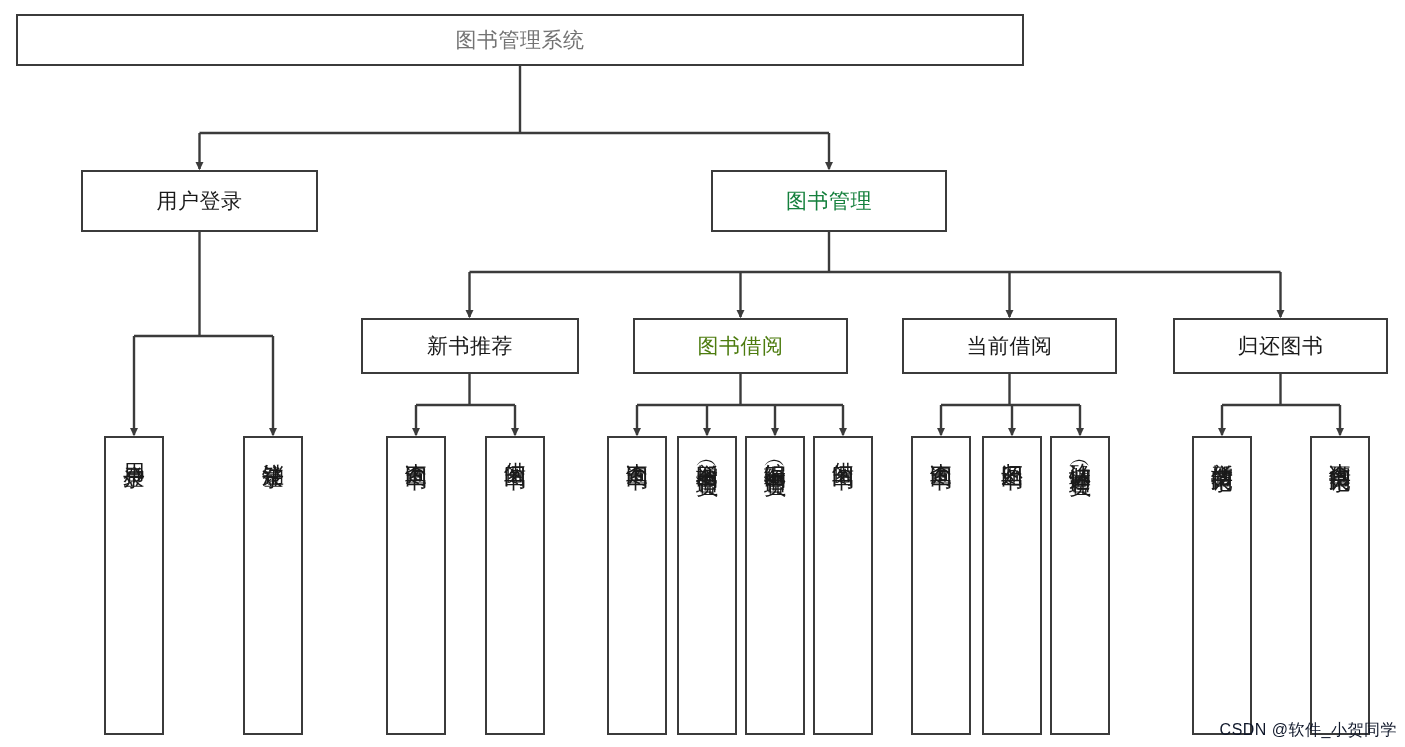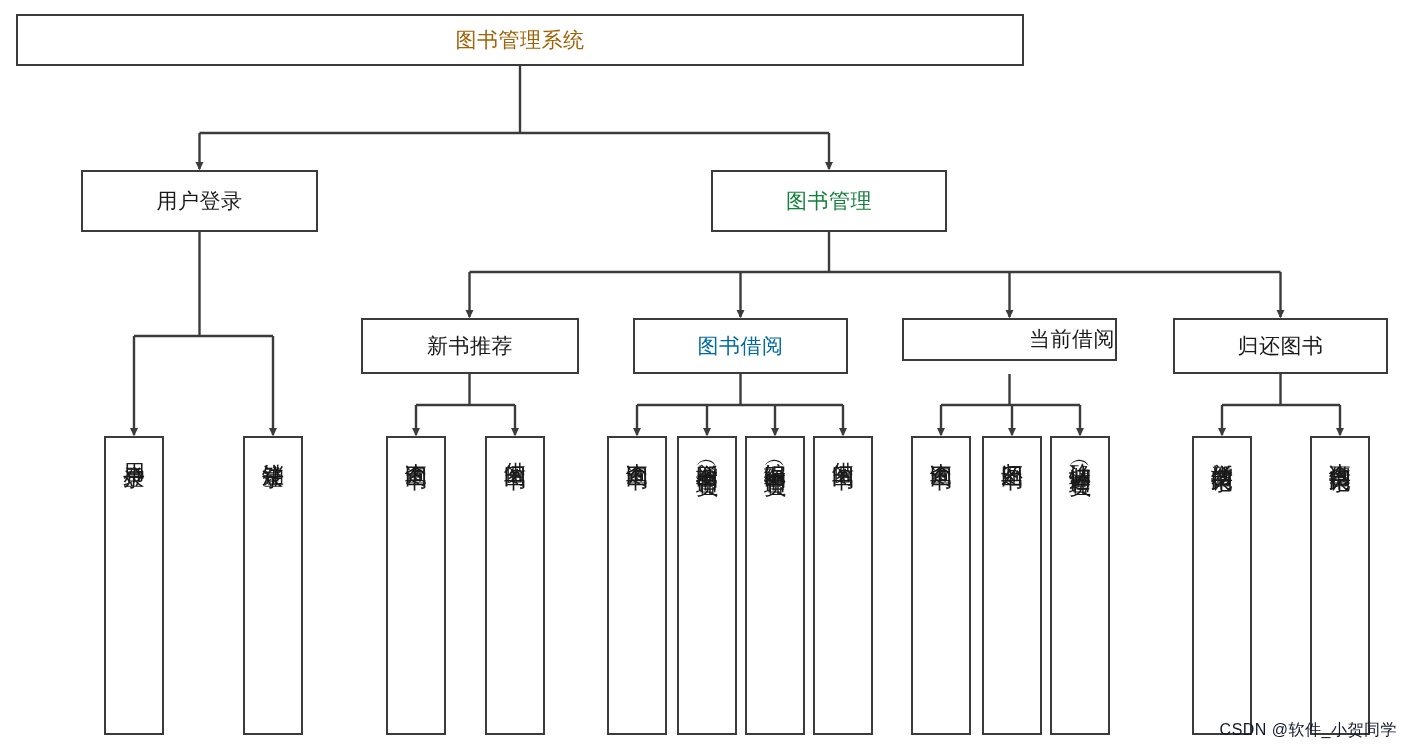--- a/index.html
+++ b/index.html
@@ -114,35 +114,35 @@
         <path d="M1080,405 L1080,435" marker-end="url(#arrow-head)"></path>
         <path d="M1280.5,374 L1280.5,405"></path>
         <path d="M1222,405 L1340,405"></path>
         <path d="M1222,405 L1222,435" marker-end="url(#arrow-head)"></path>
         <path d="M1340,405 L1340,435" marker-end="url(#arrow-head)"></path>
       </g>
   </svg>
 
   <div id="node-layer">
       <div class="node horizontal" style="left: 16px; top: 14px; width: 1008px; height: 52px; border-color: rgb(59, 59, 59);">
-        <span class="node-label" style="color: #a16207;">图书管理系统</span>
+        <span class="node-label" style="color: #737373;">图书管理系统</span>
       </div>
       <div class="node horizontal" style="left: 81px; top: 170px; width: 237px; height: 62px; border-color: rgb(59, 59, 59);">
         <span class="node-label" style="color: rgb(26, 26, 26);">用户登录</span>
       </div>
       <div class="node horizontal" style="left: 711px; top: 170px; width: 236px; height: 62px; border-color: rgb(59, 59, 59);">
         <span class="node-label" style="color: #15803d;">图书管理</span>
       </div>
       <div class="node horizontal" style="left: 361px; top: 318px; width: 218px; height: 56px; border-color: rgb(59, 59, 59);">
         <span class="node-label" style="color: rgb(26, 26, 26);">新书推荐</span>
       </div>
       <div class="node horizontal" style="left: 633px; top: 318px; width: 215px; height: 56px; border-color: rgb(59, 59, 59);">
-        <span class="node-label" style="color: #0369a1;">图书借阅</span>
+        <span class="node-label" style="color: #4d7c0f;">图书借阅</span>
       </div>
-      <div class="node horizontal" style="left: 902px; top: 318px; width: 215px; height: 43px; border-color: rgb(59, 59, 59); justify-content: flex-end;">
+      <div class="node horizontal" style="left: 902px; top: 318px; width: 215px; height: 56px; border-color: rgb(59, 59, 59);">
         <span class="node-label" style="color: rgb(26, 26, 26);">当前借阅</span>
       </div>
       <div class="node horizontal" style="left: 1173px; top: 318px; width: 215px; height: 56px; border-color: rgb(59, 59, 59);">
         <span class="node-label" style="color: rgb(26, 26, 26);">归还图书</span>
       </div>
       <div class="node vertical" style="left: 104px; top: 436px; width: 60px; height: 299px; border-color: rgb(59, 59, 59);">
         <span class="node-label" style="color: rgb(26, 26, 26);">用户登录</span>
       </div>
       <div class="node vertical" style="left: 243px; top: 436px; width: 60px; height: 299px; border-color: rgb(59, 59, 59);">
         <span class="node-label" style="color: rgb(26, 26, 26);">注销登录</span>

